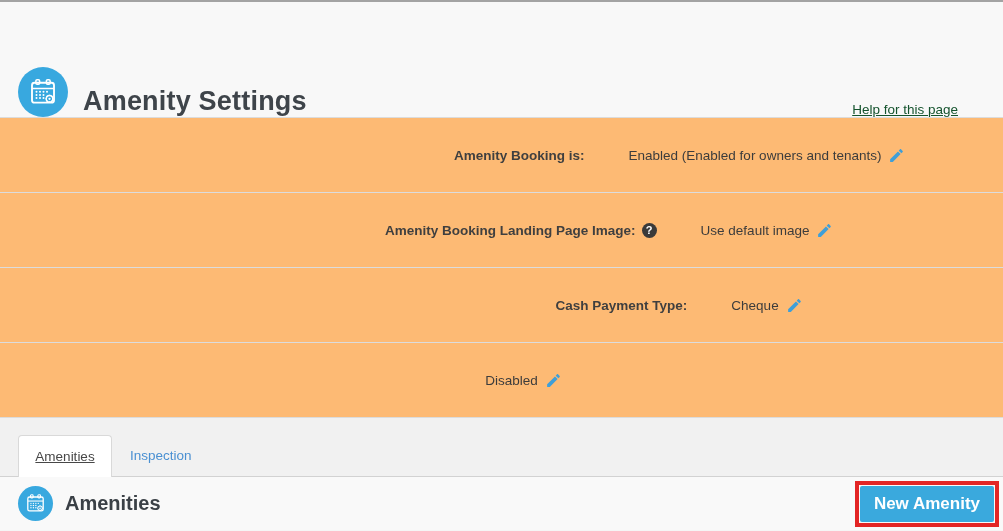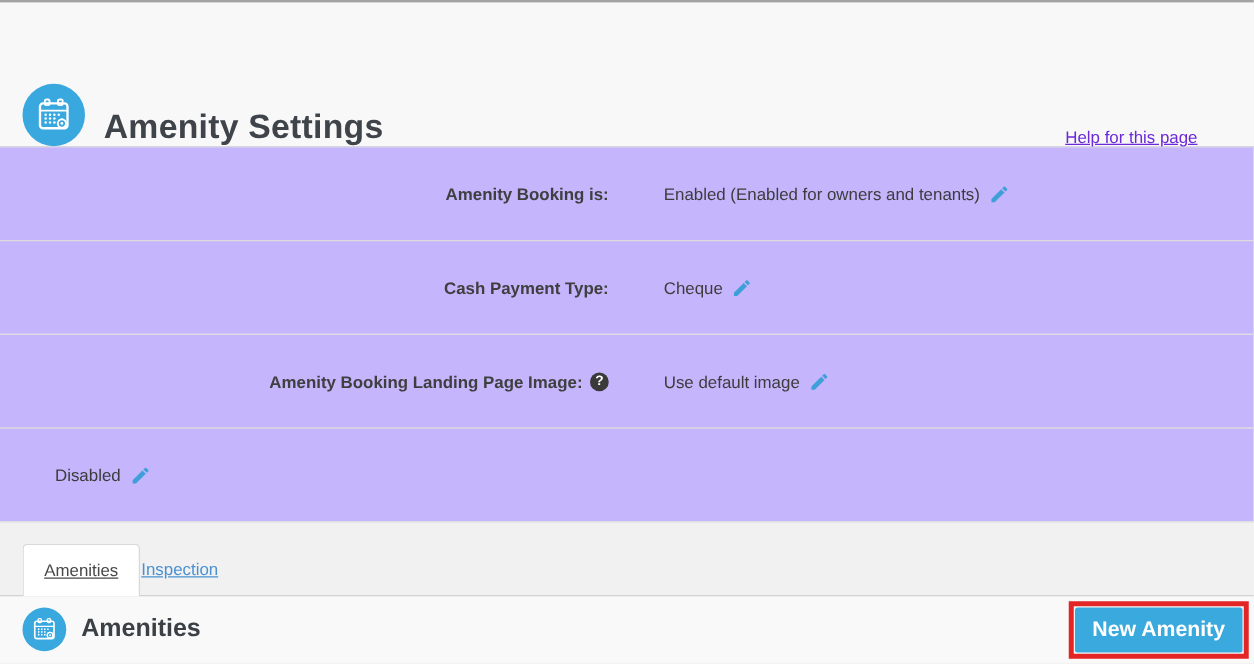--- a/index.html
+++ b/index.html
@@ -16,26 +16,26 @@
   .icon-circle {
     border-radius:50%; background:#38a8df; display:flex;
     align-items:center; justify-content:center; flex:0 0 auto;
   }
   .icon-circle.lg { width:50px; height:50px; }
   .icon-circle.sm { width:35px; height:35px; }
   .page-title {
     margin-left:15px; font-size:27px; font-weight:600; color:#3e444a; letter-spacing:.2px;
   }
   .help-link {
-    margin-left:auto; font-size:13.5px; color:#6d28d9; text-decoration:underline; cursor:pointer;
+    margin-left:auto; font-size:13.5px; color:#14532d; text-decoration:underline; cursor:pointer;
   }
   
   .setting-row {
     height:75px; display:flex; align-items:center;
-    border-top:1px solid #dcdcdc; background:#c4b5fd;
+    border-top:1px solid #dcdcdc; background:#fdba74;justify-content:center;
   }
   .row-label {
     width:487px; text-align:right; font-size:13.5px; font-weight:bold; color:#3f3f3f;
     display:flex; justify-content:flex-end; align-items:center; gap:6px;
   }
   .row-value {
     margin-left:44px; display:flex; align-items:center; gap:7px;
     font-size:13.5px; color:#3c3c3c;
   }
   .help-badge {
@@ -50,22 +50,22 @@
     border-top:1px solid #dcdcdc; border-bottom:1px solid #d2d2d2;
   }
   .tab-active {
     position:absolute; left:18px; bottom:-1px; width:94px; height:42px;
     background:#ffffff; border:1px solid #d9d9d9; border-bottom:none;
     border-radius:4px 4px 0 0; display:flex; align-items:center; justify-content:center;
     cursor:pointer;
   }
   .tab-active span { font-size:13.5px; color:#474747; text-decoration:underline; }
   .tab-link {
-    position:absolute; left:113px; bottom:13px; font-size:13.5px;
-    color:#4a90d2; text-decoration:underline; cursor:pointer;
+    position:absolute; left:130px; bottom:13px; font-size:13.5px;
+    color:#4a90d2; cursor:pointer;
   }
   
   .section-bar {
     height:53px; background:#f9f9f9; display:flex; align-items:center;
     padding:0 4px 0 18px;
   }
   .section-title { margin-left:12px; font-size:20px; font-weight:bold; color:#3a4046; }
   .red-highlight {
     margin-left:auto; border:4px solid #e32525; padding:1px; background:transparent;
   }
@@ -132,36 +132,36 @@
       <div class="row-label">Amenity Booking is:</div>
       <div class="row-value">
         <span>Enabled (Enabled for owners and tenants)</span>
         <svg class="pencil" viewBox="0 0 24 24">
             <use href="#pencil-path"></use>
           </svg>
       </div>
     </div>
 
     <div class="setting-row">
-      <div class="row-label">Cash Payment Type:</div>
+      <div class="row-label">
+        <span>Amenity Booking Landing Page Image:</span>
+        <span class="help-badge">?</span>
+      </div>
       <div class="row-value">
-        <span>Cheque</span>
+        <span>Use default image</span>
         <svg class="pencil" viewBox="0 0 24 24">
             <use href="#pencil-path"></use>
           </svg>
       </div>
     </div>
 
     <div class="setting-row">
-      <div class="row-label">
-        <span>Amenity Booking Landing Page Image:</span>
-        <span class="help-badge">?</span>
-      </div>
+      <div class="row-label">Cash Payment Type:</div>
       <div class="row-value">
-        <span>Use default image</span>
+        <span>Cheque</span>
         <svg class="pencil" viewBox="0 0 24 24">
             <use href="#pencil-path"></use>
           </svg>
       </div>
     </div>
 
     <div class="setting-row">
       <div class="row-value">
         <span>Disabled</span>
         <svg class="pencil" viewBox="0 0 24 24">

